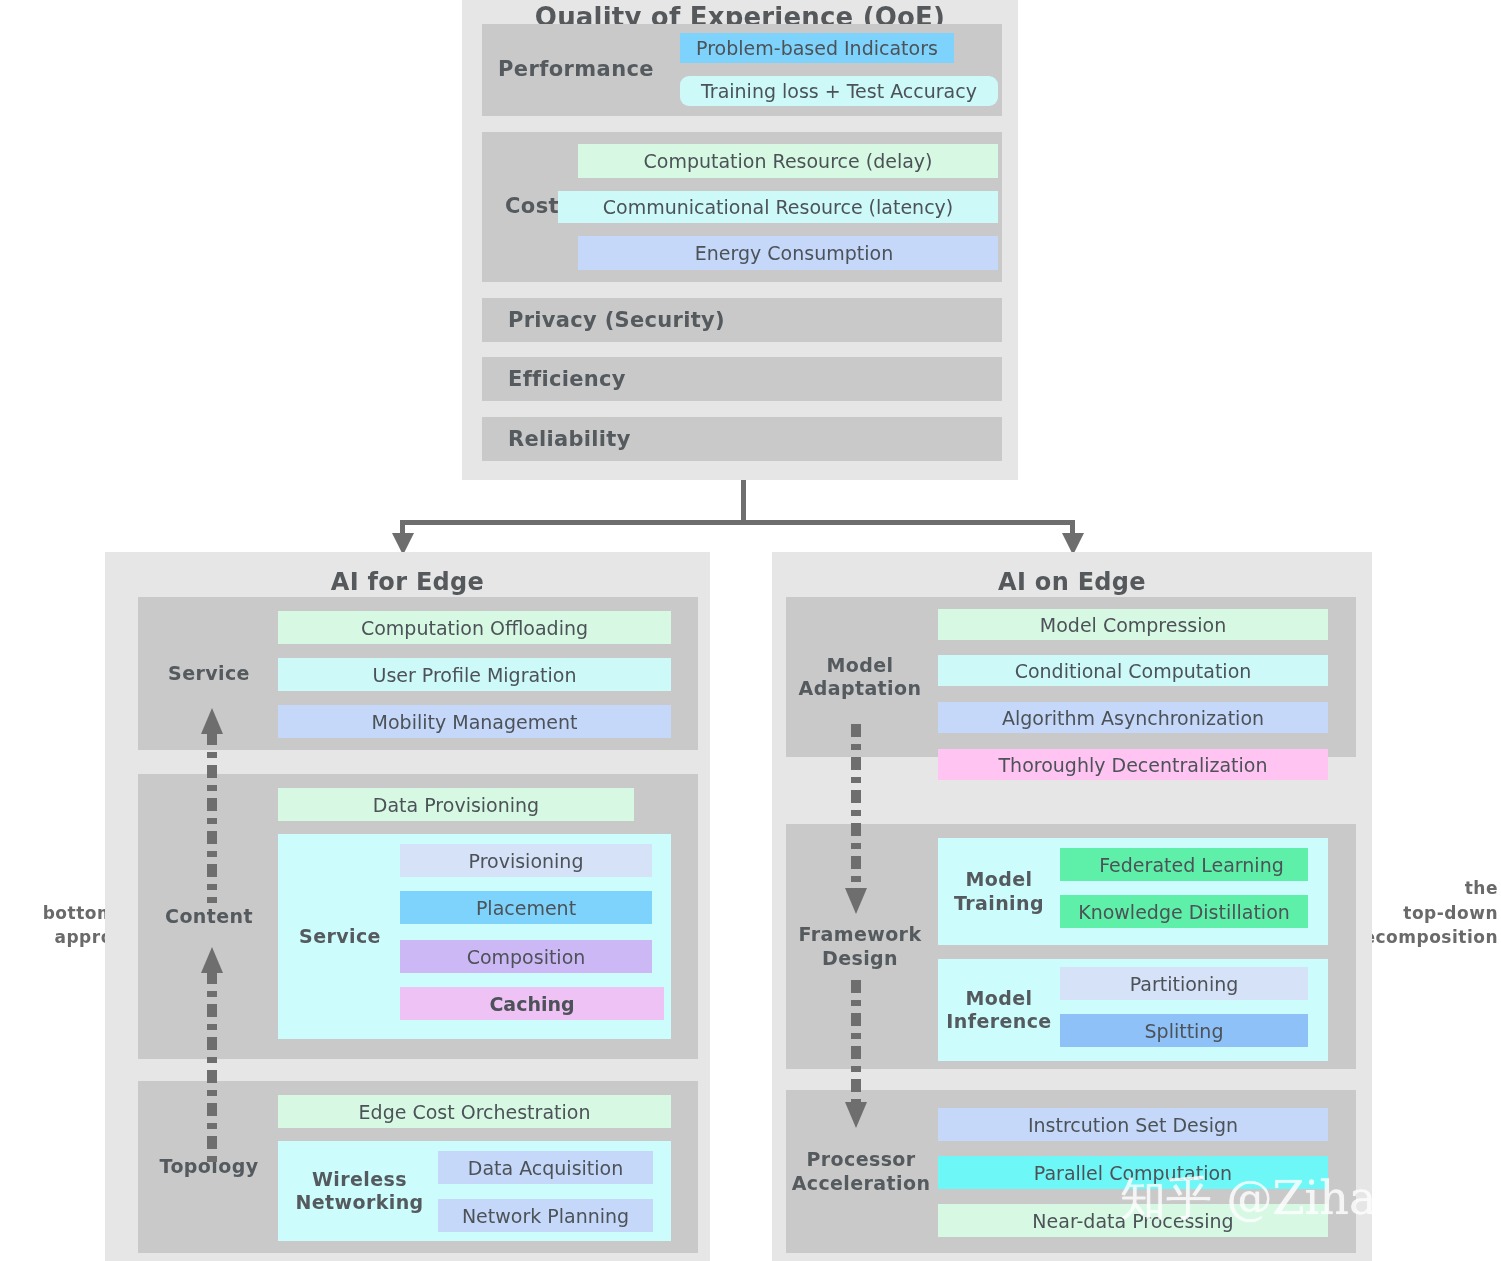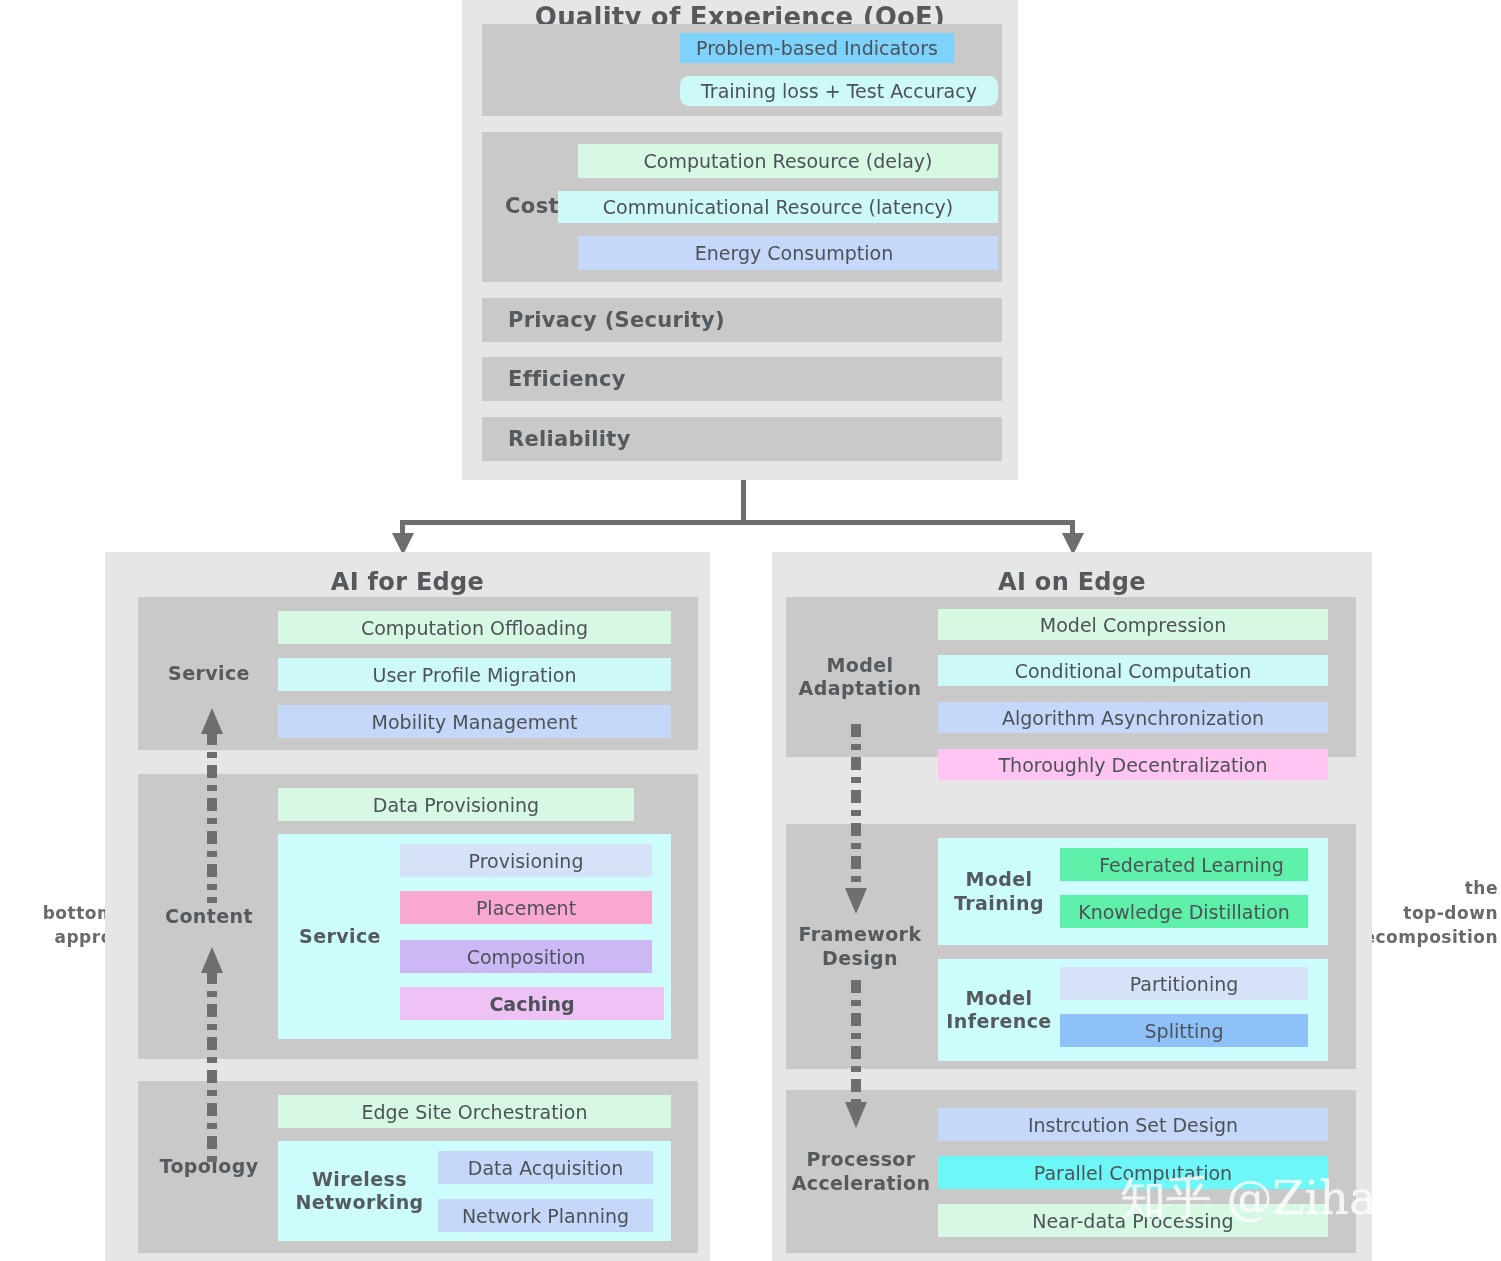--- a/index.html
+++ b/index.html
@@ -74,20 +74,21 @@
     text-shadow:0 0 1px rgba(255,255,255,.9);
   }
 </style>
 </head>
 <body>
 
 <div class="abs panel-outer" style="left:462px;top:-8px;width:556px;height:488px;">
   <div class="qoe-title abs" style="left:0;top:10px;">Quality of Experience (QoE)</div>
 
   <div class="abs group-box" style="left:20px;top:32px;width:520px;height:92px;">
+    <div class="grp-label abs" style="left:4px;top:0;width:180px;height:92px;font-size:21px;">Performance</div>
     <div class="leaf abs" style="left:198px;top:9px;width:274px;height:30px;background:#7dd3fc;">Problem-based Indicators</div>
     <div class="leaf abs" style="left:198px;top:52px;width:318px;height:30px;background:#cdf9f9;border-radius:9px;">Training loss + Test Accuracy</div>
   </div>
 
   <div class="abs group-box" style="left:20px;top:140px;width:520px;height:150px;">
     <div class="grp-label abs" style="left:4px;top:0;width:92px;height:150px;font-size:21px;">Cost</div>
     <div class="leaf abs" style="left:96px;top:12px;width:420px;height:34px;background:#d7f9e4;">Computation Resource (delay)</div>
     <div class="leaf abs" style="left:76px;top:59px;width:440px;height:32px;background:#cdf9f9;">Communicational Resource (latency)</div>
     <div class="leaf abs" style="left:96px;top:104px;width:420px;height:34px;background:#c6d8f9;padding-left:12px;">Energy Consumption</div>
   </div>
@@ -125,29 +126,29 @@
     <div class="leaf abs" style="left:140px;top:108px;width:393px;height:33px;background:#c6d8f9;">Mobility Management</div>
   </div>
 
   <div class="abs group-box" style="left:33px;top:222px;width:560px;height:285px;">
     <div class="grp-label abs" style="left:6px;top:0;width:130px;height:285px;">Content</div>
     <div class="leaf abs" style="left:140px;top:14px;width:356px;height:33px;background:#d7f9e4;">Data Provisioning</div>
 
     <div class="abs nested-cyan" style="left:140px;top:60px;width:393px;height:205px;">
       <div class="grp-label abs" style="left:6px;top:0;width:112px;height:205px;">Service</div>
       <div class="leaf abs" style="left:122px;top:10px;width:252px;height:33px;background:#d6e2f7;">Provisioning</div>
-      <div class="leaf abs" style="left:122px;top:57px;width:252px;height:33px;background:#f9a8d4;">Placement</div>
+      <div class="leaf abs" style="left:122px;top:57px;width:252px;height:33px;background:#7dd3fc;">Placement</div>
       <div class="leaf abs" style="left:122px;top:106px;width:252px;height:33px;background:#ccb8f5;">Composition</div>
       <div class="leaf abs" style="left:122px;top:153px;width:264px;height:33px;background:#efc2f5;font-weight:bold;">Caching</div>
     </div>
   </div>
 
   <div class="abs group-box" style="left:33px;top:529px;width:560px;height:172px;">
     <div class="grp-label abs" style="left:6px;top:0;width:130px;height:172px;">Topology</div>
-    <div class="leaf abs" style="left:140px;top:14px;width:393px;height:33px;background:#d7f9e4;">Edge Site Orchestration</div>
+    <div class="leaf abs" style="left:140px;top:14px;width:393px;height:33px;background:#d7f9e4;">Edge Cost Orchestration</div>
 
     <div class="abs nested-cyan" style="left:140px;top:60px;width:393px;height:100px;">
       <div class="grp-label abs" style="left:4px;top:0;width:155px;height:100px;">
         <span>Wireless<br>Networking</span>
       </div>
       <div class="leaf abs" style="left:160px;top:10px;width:215px;height:33px;background:#c6d8f9;">Data Acquisition</div>
       <div class="leaf abs" style="left:160px;top:58px;width:215px;height:33px;background:#c6d8f9;">Network Planning</div>
     </div>
   </div>
 

